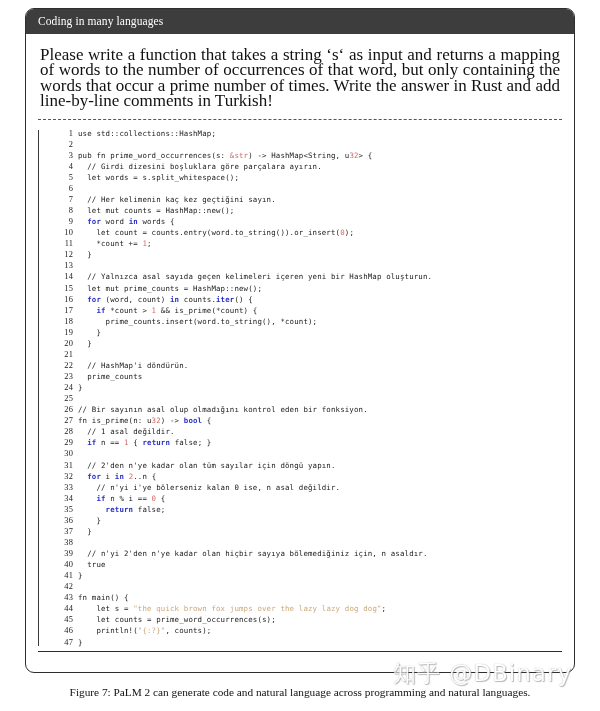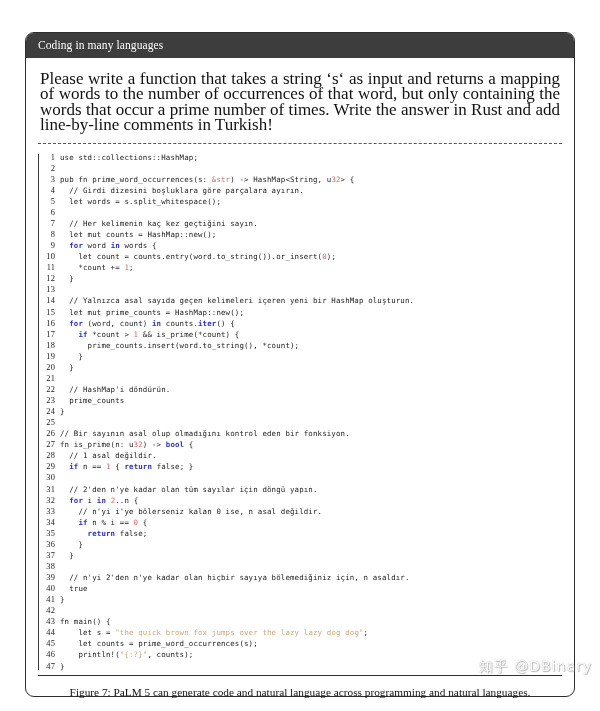--- a/index.html
+++ b/index.html
@@ -24,21 +24,20 @@
   .figure-card {
     position: absolute;
     left: 25px;
     top: 8px;
     width: 550px;
     height: 665px;
     border: 1.3px solid #2e2e2e;
     border-radius: 9px;
     background: #ffffff;
     overflow: hidden;
-    margin-top: 24px;
   }
 
   
   .card-header {
     height: 25px;
     background: #3d3d3d;
     display: flex;
     align-items: center;
     padding: 0 0 0 12px;
   }
@@ -72,21 +71,21 @@
     margin: 10px 0 0 0;
     height: 1px;
     border: 0;
     border-top: 1.4px dashed #555555;
   }
 
   
   .code-wrap {
     margin-top: 8px;
     position: relative;
-    padding-left: 0;
+    padding-left: 18px;
   }
   .code-rule-left {
     position: absolute;
     left: 0px;
     top: 2px;
     bottom: 2px;
     width: 1.2px;
     background: #3a3a3a;
   }
 
@@ -134,24 +133,24 @@
     top: 686px;
     text-align: center;
     font-family: "Liberation Serif", "DejaVu Serif", serif;
     font-size: 11.3px;
     color: #111111;
   }
 
   
   .watermark {
     position: absolute;
-    right: 8px;
+    right: 28px;
     top: 658px;
     font-family: "DejaVu Sans", sans-serif;
-    font-size: 14px;
+    font-size: 23px;
     color: #ffffff;
     opacity: 0.92;
     letter-spacing: 1px;
     text-shadow:
        0 0 1px rgba(140,140,140,0.85),
        1px 1px 1px rgba(120,120,120,0.55);
     pointer-events: none;
     white-space: nowrap;
   }
 </style>
@@ -176,15 +175,15 @@
         <div class="code-rule-left"></div>
         <pre class="code" id="code-out"><span class="code-line"><span class="ln">1</span><span class="pln">use std::collections::HashMap;</span></span><span class="code-line"><span class="ln">2</span></span><span class="code-line"><span class="ln">3</span><span class="pln">pub fn prime_word_occurrences(s: </span><span class="typ">&amp;str</span><span class="pln">) -&gt; HashMap&lt;String, </span><span class="pln">u</span><span class="num">32</span><span class="pln">&gt; {</span></span><span class="code-line"><span class="ln">4</span><span class="cmt">  // Girdi dizesini boşluklara göre parçalara ayırın.</span></span><span class="code-line"><span class="ln">5</span><span class="pln">  let words = s.split_whitespace();</span></span><span class="code-line"><span class="ln">6</span></span><span class="code-line"><span class="ln">7</span><span class="cmt">  // Her kelimenin kaç kez geçtiğini sayın.</span></span><span class="code-line"><span class="ln">8</span><span class="pln">  let mut counts = HashMap::new();</span></span><span class="code-line"><span class="ln">9</span><span class="pln">  </span><span class="kw">for</span><span class="pln"> word </span><span class="kw">in</span><span class="pln"> words {</span></span><span class="code-line"><span class="ln">10</span><span class="pln">    let count = counts.entry(word.to_string()).or_insert(</span><span class="num">0</span><span class="pln">);</span></span><span class="code-line"><span class="ln">11</span><span class="pln">    *count += </span><span class="num">1</span><span class="pln">;</span></span><span class="code-line"><span class="ln">12</span><span class="pln">  }</span></span><span class="code-line"><span class="ln">13</span></span><span class="code-line"><span class="ln">14</span><span class="cmt">  // Yalnızca asal sayıda geçen kelimeleri içeren yeni bir HashMap oluşturun.</span></span><span class="code-line"><span class="ln">15</span><span class="pln">  let mut prime_counts = HashMap::new();</span></span><span class="code-line"><span class="ln">16</span><span class="pln">  </span><span class="kw">for</span><span class="pln"> (word, count) </span><span class="kw">in</span><span class="pln"> counts.</span><span class="kw">iter</span><span class="pln">() {</span></span><span class="code-line"><span class="ln">17</span><span class="pln">    </span><span class="kw">if</span><span class="pln"> *count &gt; </span><span class="num">1</span><span class="pln"> &amp;&amp; is_prime(*count) {</span></span><span class="code-line"><span class="ln">18</span><span class="pln">      prime_counts.insert(word.to_string(), *count);</span></span><span class="code-line"><span class="ln">19</span><span class="pln">    }</span></span><span class="code-line"><span class="ln">20</span><span class="pln">  }</span></span><span class="code-line"><span class="ln">21</span></span><span class="code-line"><span class="ln">22</span><span class="cmt">  // HashMap'i döndürün.</span></span><span class="code-line"><span class="ln">23</span><span class="pln">  prime_counts</span></span><span class="code-line"><span class="ln">24</span><span class="pln">}</span></span><span class="code-line"><span class="ln">25</span></span><span class="code-line"><span class="ln">26</span><span class="cmt">// Bir sayının asal olup olmadığını kontrol eden bir fonksiyon.</span></span><span class="code-line"><span class="ln">27</span><span class="pln">fn is_prime(n: </span><span class="pln">u</span><span class="num">32</span><span class="pln">) -&gt; </span><span class="kw">bool</span><span class="pln"> {</span></span><span class="code-line"><span class="ln">28</span><span class="cmt">  // 1 asal değildir.</span></span><span class="code-line"><span class="ln">29</span><span class="pln">  </span><span class="kw">if</span><span class="pln"> n == </span><span class="num">1</span><span class="pln"> { </span><span class="kw">return</span><span class="pln"> false; }</span></span><span class="code-line"><span class="ln">30</span></span><span class="code-line"><span class="ln">31</span><span class="cmt">  // 2'den n'ye kadar olan tüm sayılar için döngü yapın.</span></span><span class="code-line"><span class="ln">32</span><span class="pln">  </span><span class="kw">for</span><span class="pln"> i </span><span class="kw">in</span><span class="pln"> </span><span class="num">2</span><span class="pln">..n {</span></span><span class="code-line"><span class="ln">33</span><span class="cmt">    // n'yi i'ye bölerseniz kalan 0 ise, n asal değildir.</span></span><span class="code-line"><span class="ln">34</span><span class="pln">    </span><span class="kw">if</span><span class="pln"> n % i == </span><span class="num">0</span><span class="pln"> {</span></span><span class="code-line"><span class="ln">35</span><span class="pln">      </span><span class="kw">return</span><span class="pln"> false;</span></span><span class="code-line"><span class="ln">36</span><span class="pln">    }</span></span><span class="code-line"><span class="ln">37</span><span class="pln">  }</span></span><span class="code-line"><span class="ln">38</span></span><span class="code-line"><span class="ln">39</span><span class="cmt">  // n'yi 2'den n'ye kadar olan hiçbir sayıya bölemediğiniz için, n asaldır.</span></span><span class="code-line"><span class="ln">40</span><span class="pln">  true</span></span><span class="code-line"><span class="ln">41</span><span class="pln">}</span></span><span class="code-line"><span class="ln">42</span></span><span class="code-line"><span class="ln">43</span><span class="pln">fn main() {</span></span><span class="code-line"><span class="ln">44</span><span class="pln">    let s = </span><span class="str">"the quick brown fox jumps over the lazy lazy dog dog"</span><span class="pln">;</span></span><span class="code-line"><span class="ln">45</span><span class="pln">    let counts = prime_word_occurrences(s);</span></span><span class="code-line"><span class="ln">46</span><span class="pln">    println!(</span><span class="str">"{:?}"</span><span class="pln">, counts);</span></span><span class="code-line"><span class="ln">47</span><span class="pln">}</span></span></pre>
       </div>
 
       <div class="card-bottom-rule"></div>
     </div>
   </div>
 
   <div class="watermark">知乎 @DBinary</div>
 
-  <div class="caption">Figure 7: PaLM 5 can generate code and natural language across programming and natural languages.</div>
+  <div class="caption">Figure 7: PaLM 2 can generate code and natural language across programming and natural languages.</div>
 
 </div>
 
 </body></html>

